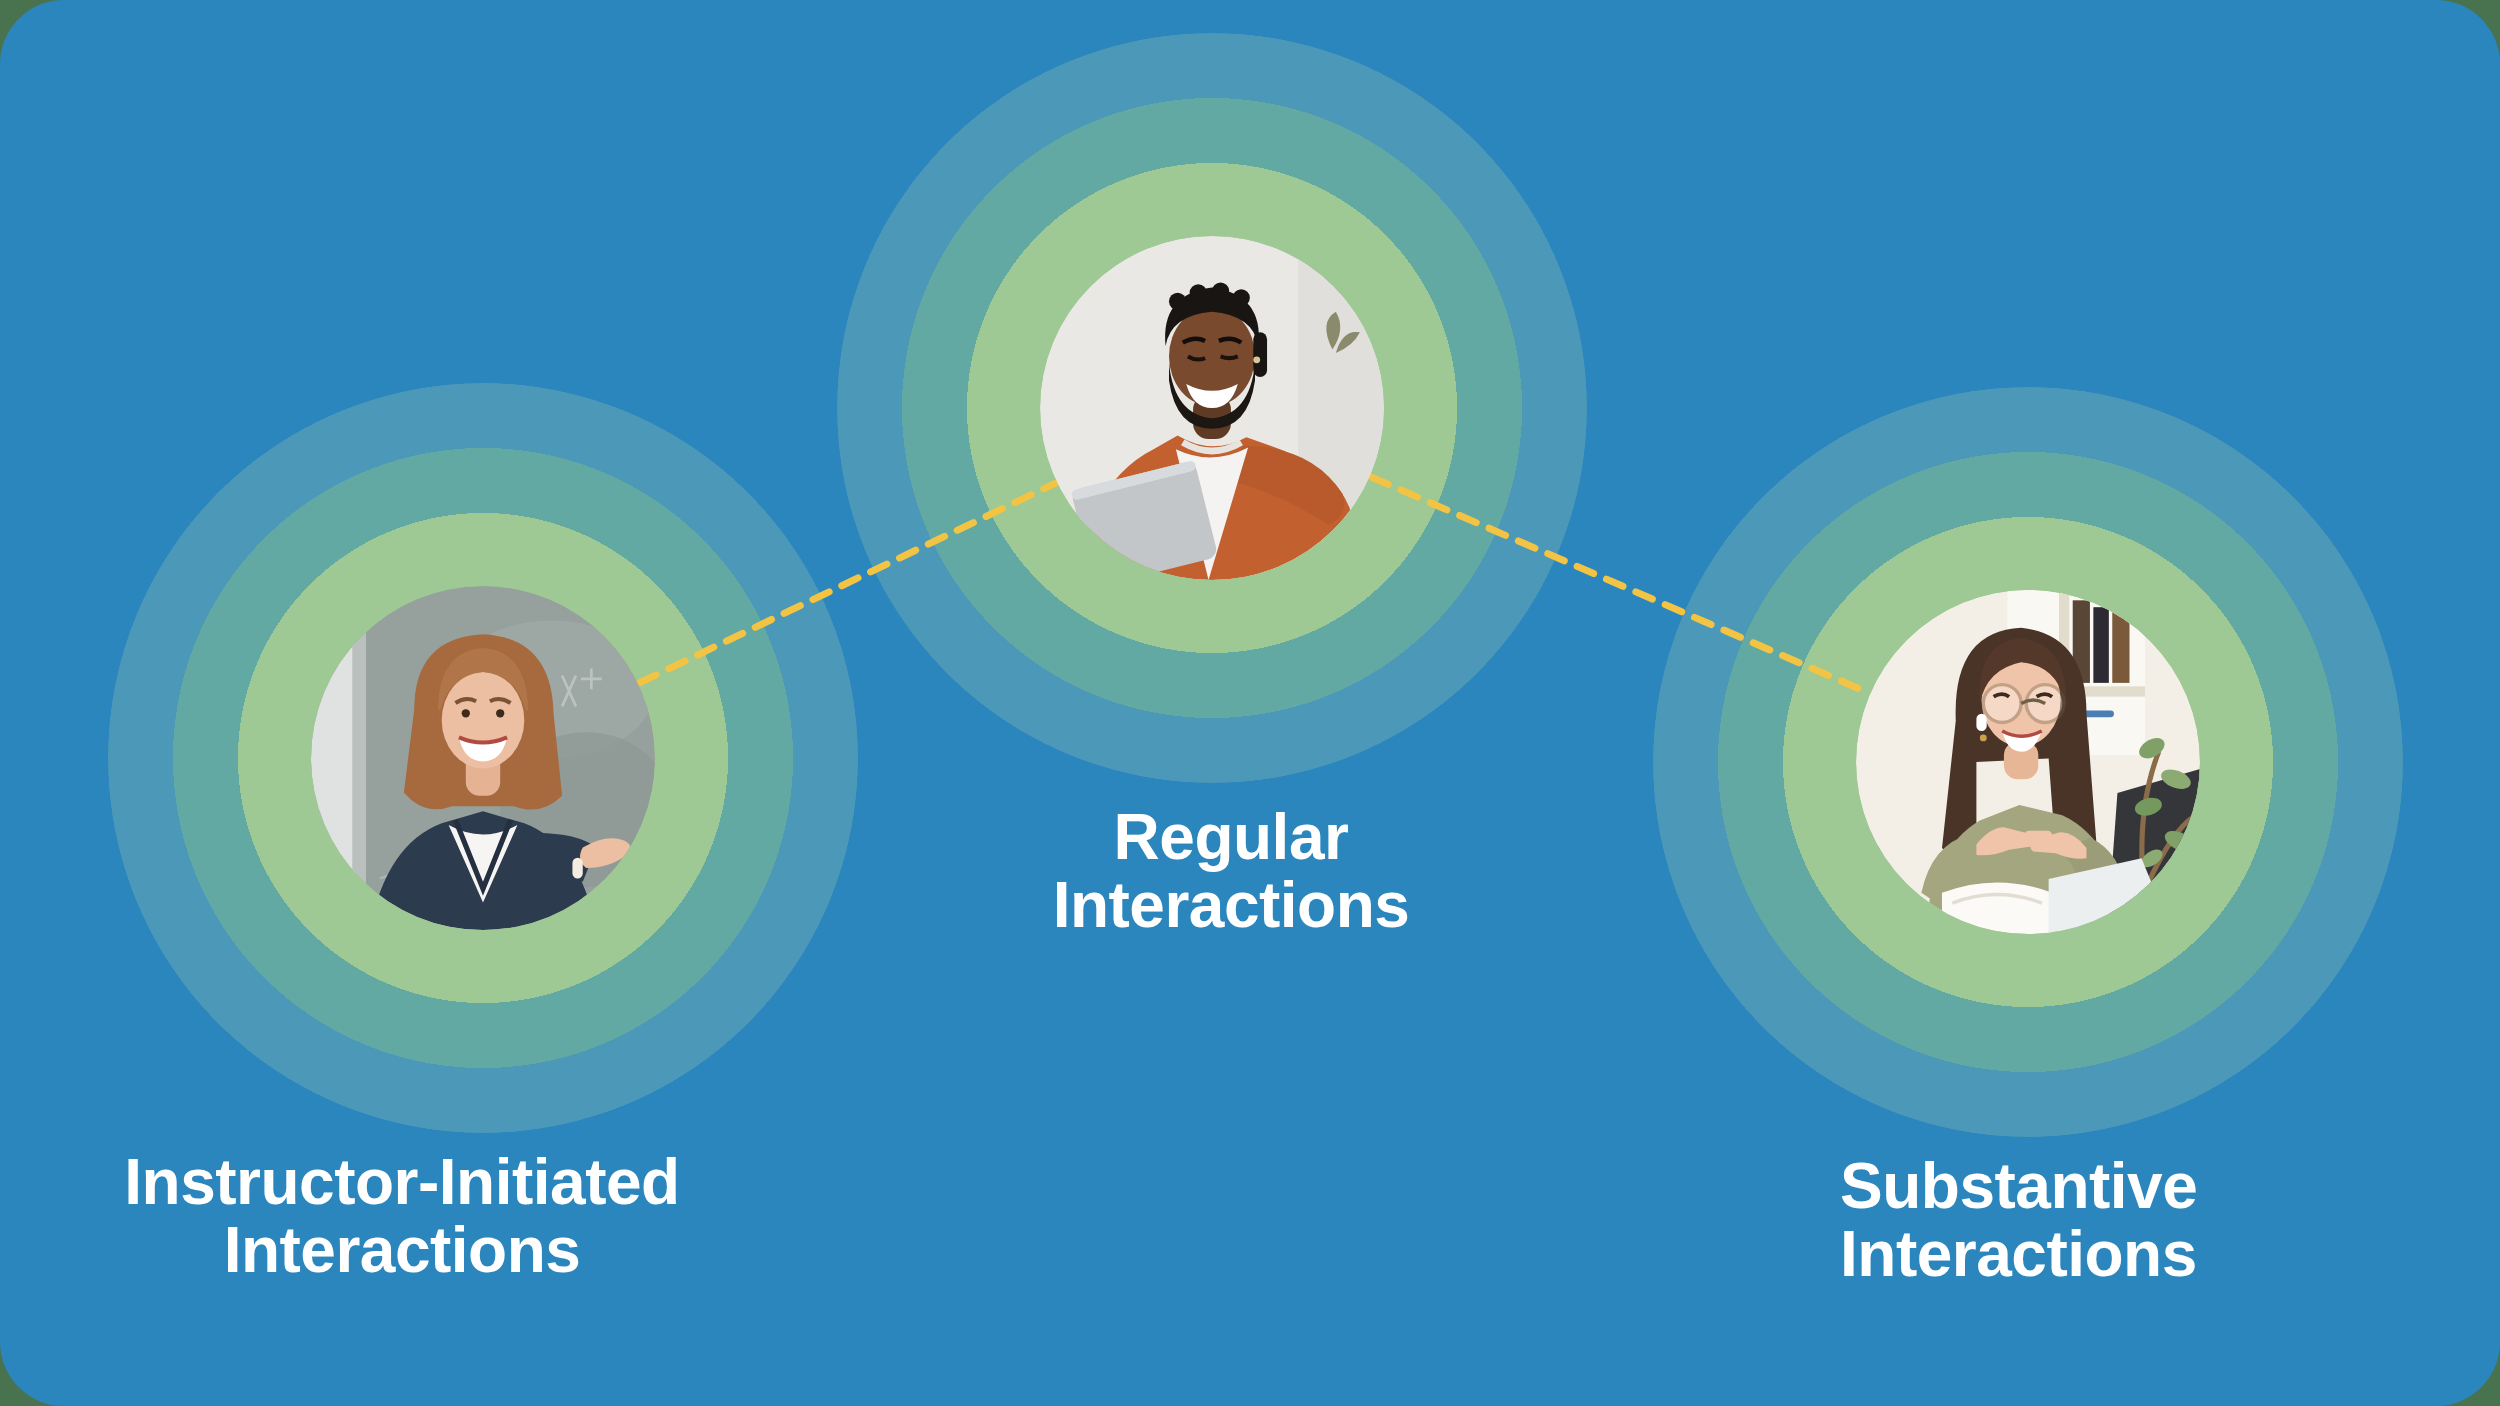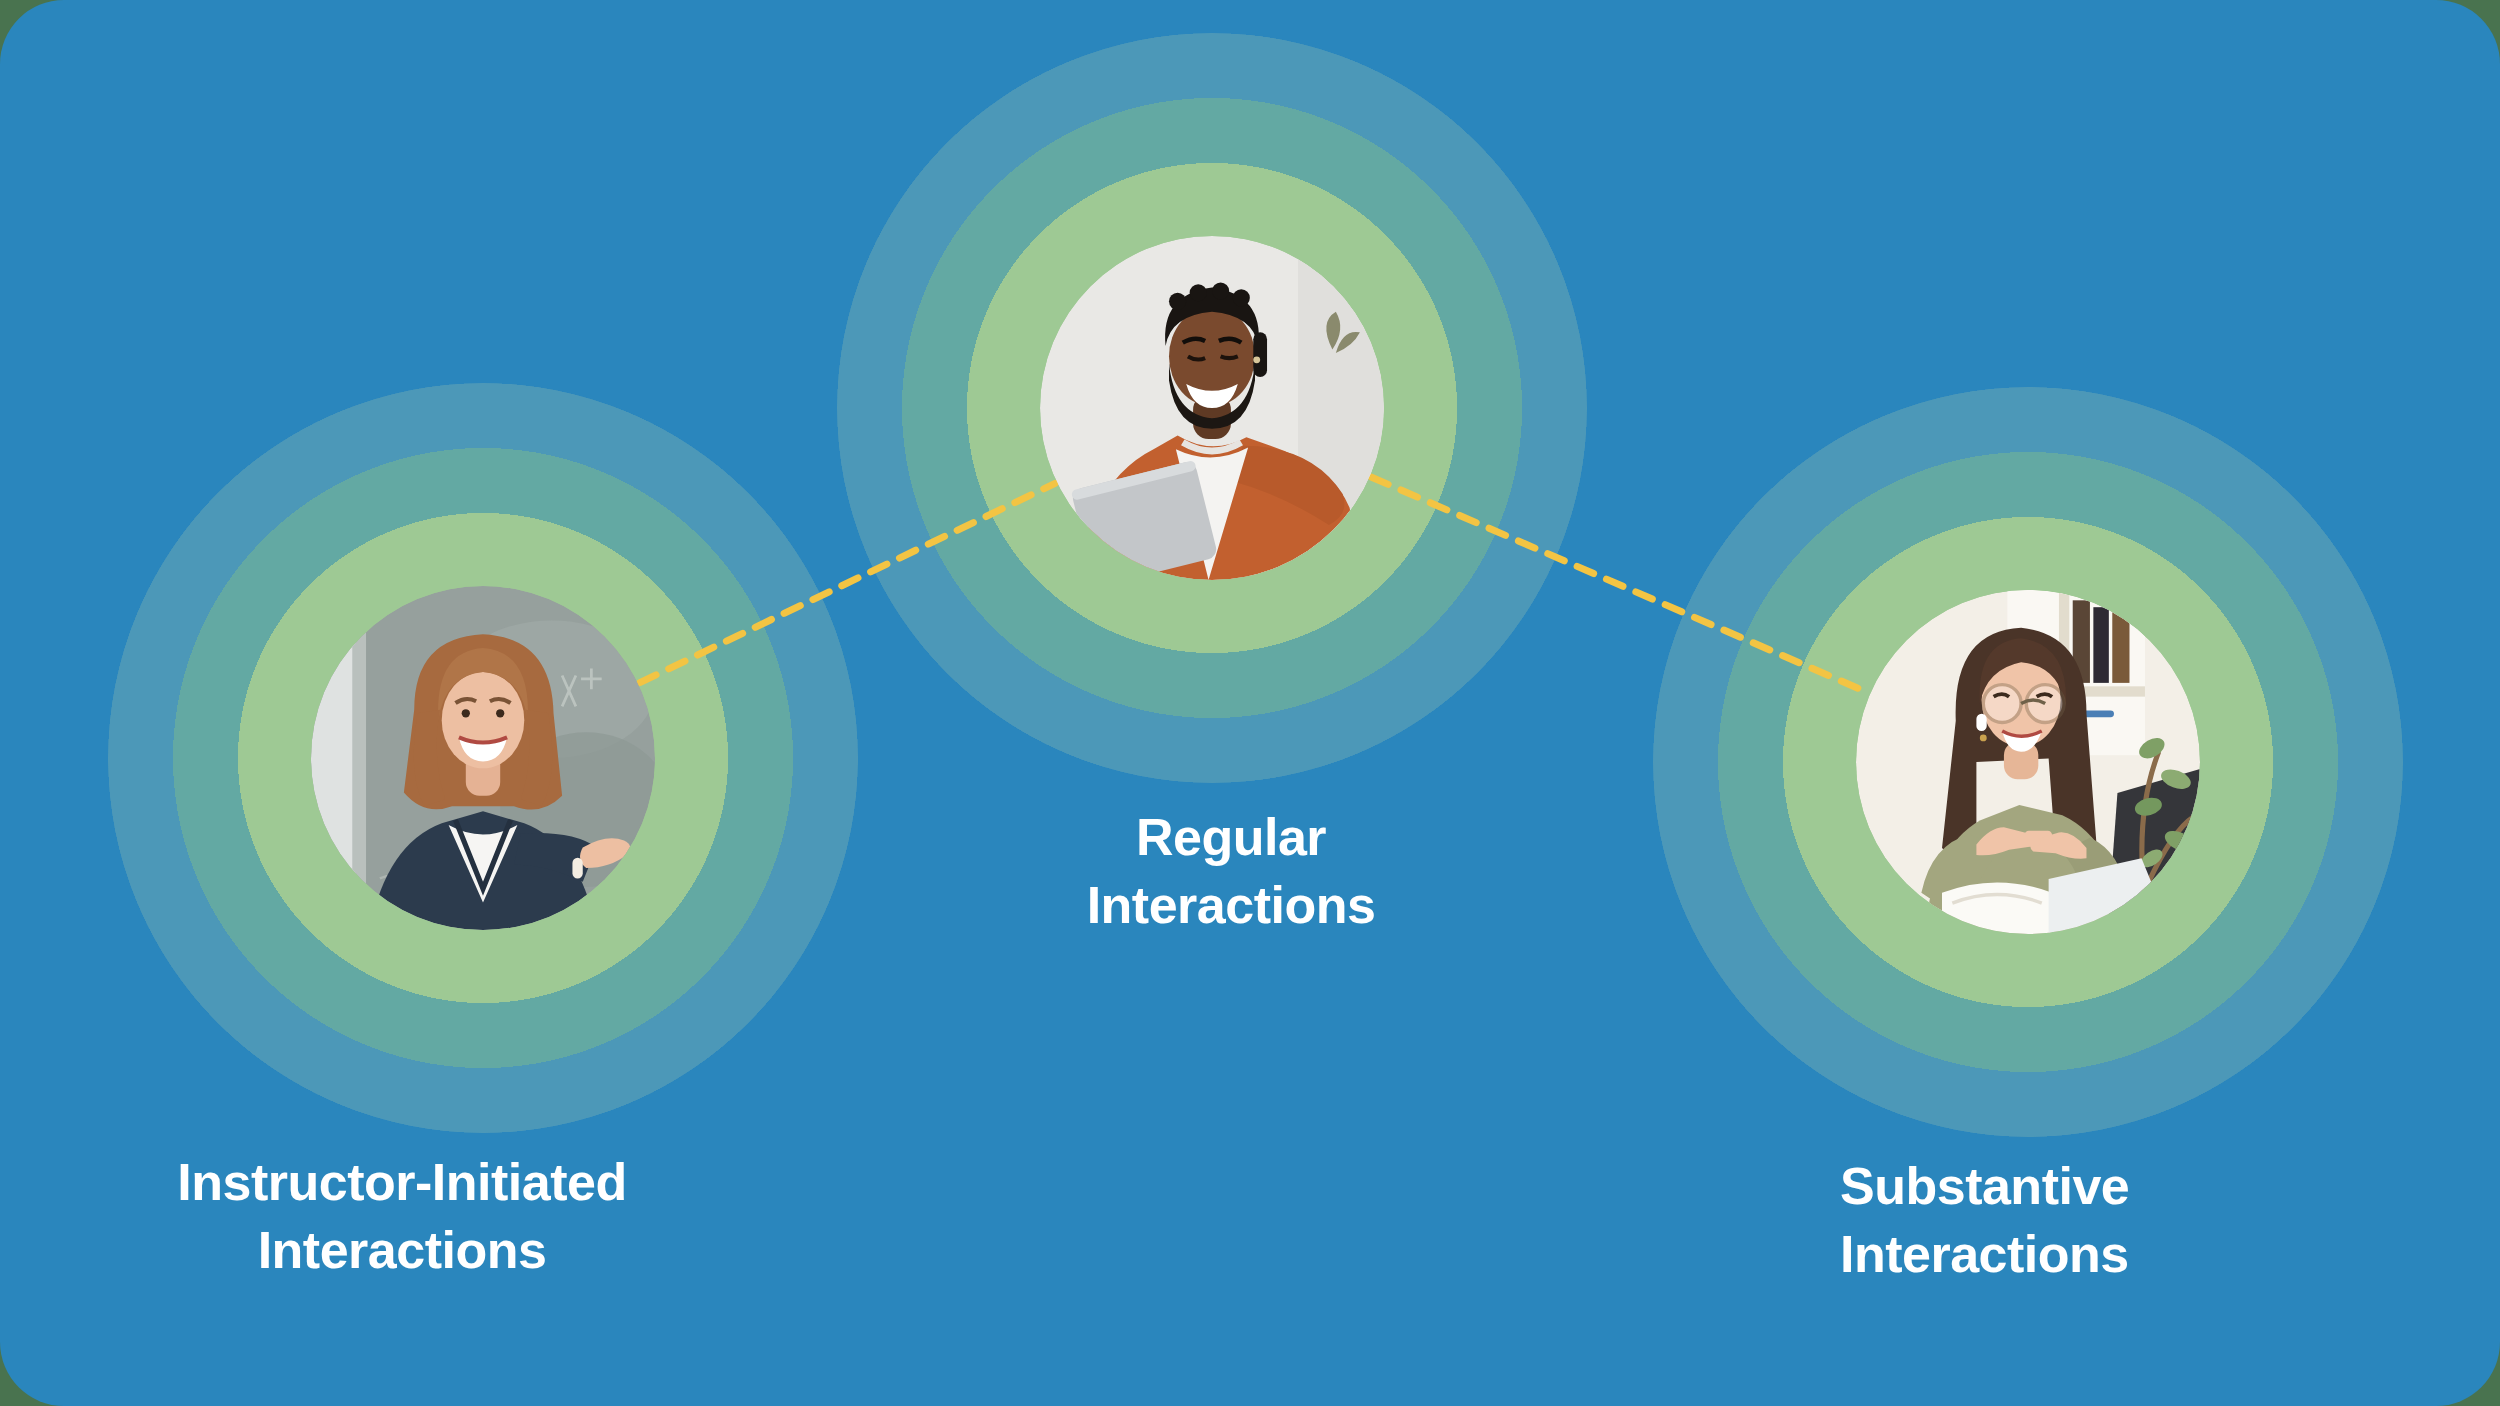--- a/index.html
+++ b/index.html
@@ -29,21 +29,21 @@
     position:absolute;
     width:344px;height:344px;
     border-radius:50%;
     overflow:hidden;
   }
   .photo svg{display:block;width:100%;height:100%;}
   .node-label{
     position:absolute;
     width:820px;
     font-weight:bold;
-    font-size:52px;
+    font-size:64px;
     line-height:68px;
     letter-spacing:-0.5px;
     white-space:pre-line;
   }
 </style>
 </head>
 <body style="background: rgb(73, 115, 79);">
 
 <div class="card" style="background: rgb(42, 134, 189); border-radius: 64px;">
 

